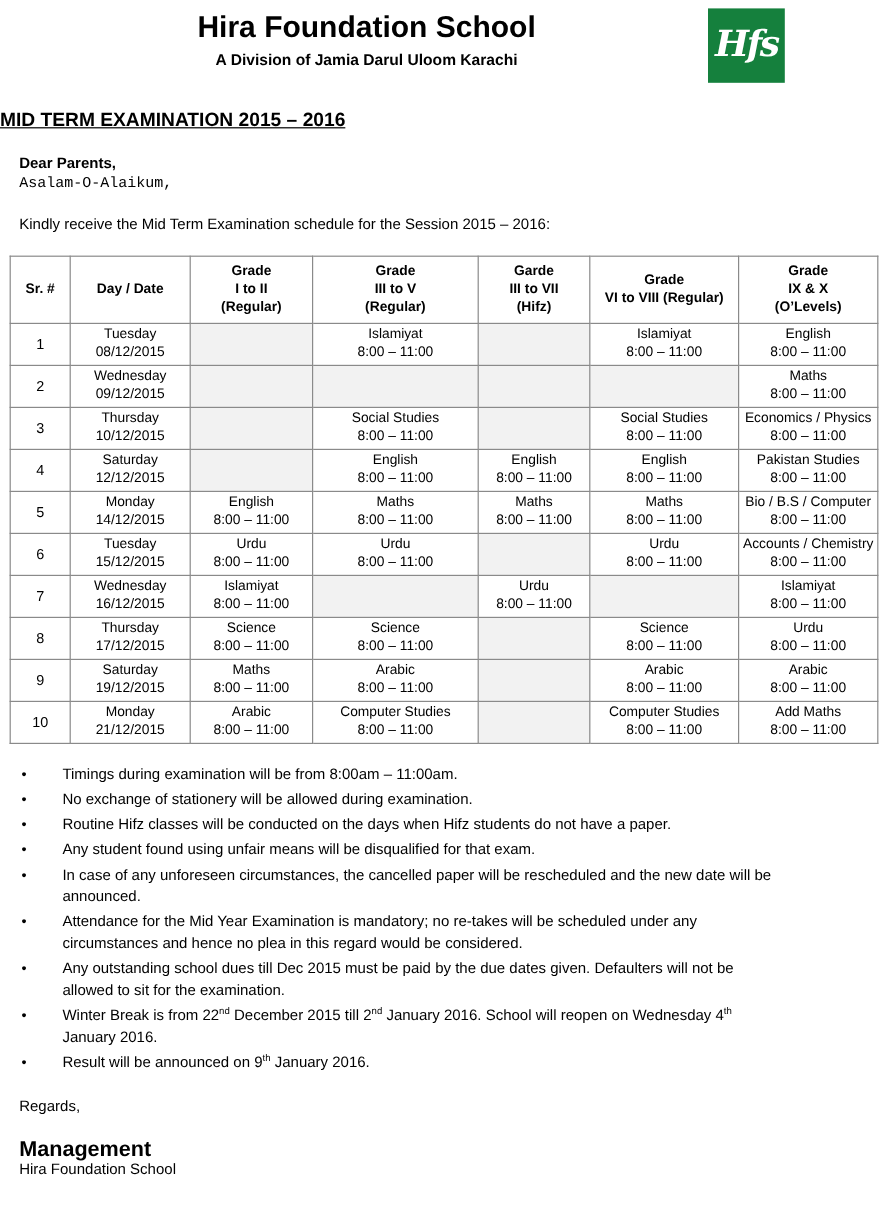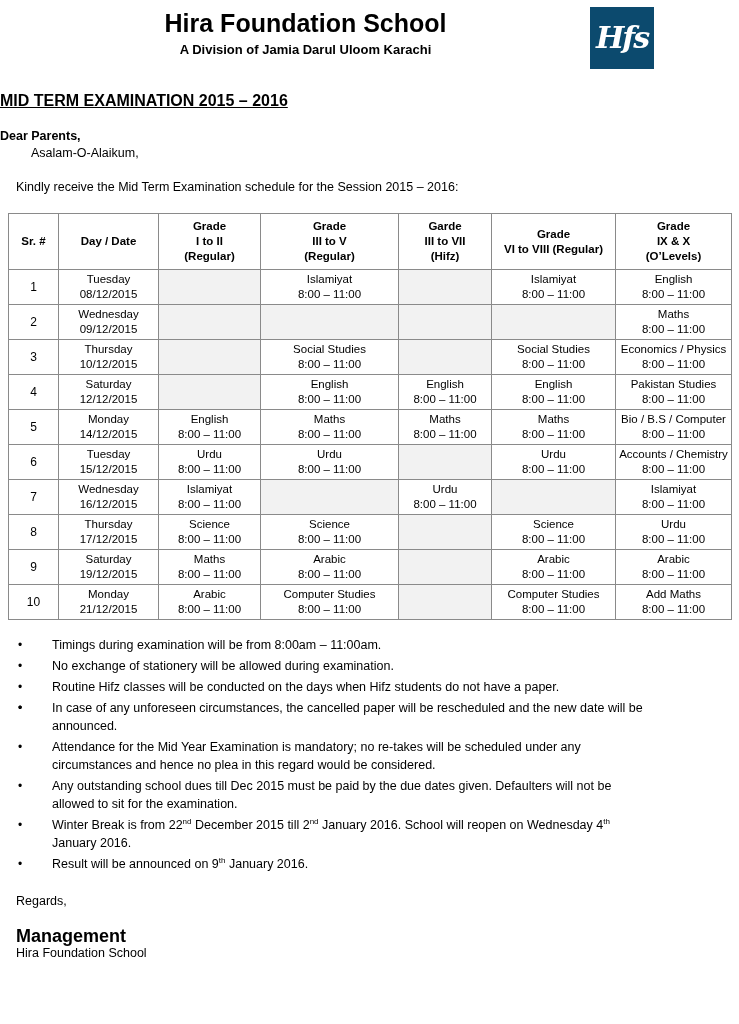--- a/index.html
+++ b/index.html
@@ -37,21 +37,21 @@
     line-height: 18px;
     margin-top: 3px;
     padding-right: 60px;
   }
   .logo-box {
     position: absolute;
     top: 7px;
     right: 17px;
     width: 64px;
     height: 62px;
-    background: #0c4a6e;
+    background: #15803d;
     color: #ffffff;
     display: flex;
     align-items: center;
     justify-content: center;
     font-family: "DejaVu Serif", serif;
     font-weight: bold;
     font-size: 30px;
     font-style: italic;
     letter-spacing: -2px;
     line-height: 1;
@@ -63,26 +63,28 @@
     font-weight: bold;
     text-decoration: underline;
     margin-top: 14px;
     padding-right: 6px;
   }
 
   .salutation-1 {
     font-size: 12.5px;
     font-weight: bold;
     margin-top: 18px;
+    margin-left: 16px;
     line-height: 17px;
   }
   .salutation-2 {
     font-size: 12.5px;
-    margin-left: 31px;
+    margin-left: 16px;
     line-height: 17px;
+    font-family: Liberation Mono, monospace;
   }
   .intro-line {
     font-size: 12.5px;
     margin-left: 16px;
     margin-top: 17px;
     line-height: 17px;
   }
 
   
   .sched-wrap { margin: 17px 8px 0 8px; }
@@ -430,21 +432,21 @@
             </td>
           </tr>
         </tbody>
     </table>
   </div>
 
   <ul class="notes">
       <li><span class="bullet">•</span><span>Timings during examination will be from 8:00am – 11:00am.</span></li>
       <li><span class="bullet">•</span><span>No exchange of stationery will be allowed during examination.</span></li>
       <li><span class="bullet">•</span><span>Routine Hifz classes will be conducted on the days when Hifz students do not have a paper.</span></li>
-      <li><span class="bullet">•</span></li>
+      <li><span class="bullet">•</span><span>Any student found using unfair means will be disqualified for that exam.</span></li>
       <li><span class="bullet">•</span><span>In case of any unforeseen circumstances, the cancelled paper will be rescheduled and the new date will be announced.</span></li>
       <li><span class="bullet">•</span><span>Attendance for the Mid Year Examination is mandatory; no re-takes will be scheduled under any circumstances and hence no plea in this regard would be considered.</span></li>
       <li><span class="bullet">•</span><span>Any outstanding school dues till Dec 2015 must be paid by the due dates given. Defaulters will not be allowed to sit for the examination.</span></li>
       <li><span class="bullet">•</span><span><span>Winter Break is from 22</span><sup>nd</sup><span> December 2015 till 2</span><sup>nd</sup><span> January 2016. School will reopen on Wednesday 4</span><sup>th</sup><span> January 2016.</span></span></li>
       <li><span class="bullet">•</span><span><span>Result will be announced on 9</span><sup>th</sup><span> January 2016.</span></span></li>
     </ul>
 
   <div class="regards">Regards,</div>
   <div class="mgmt">Management</div>
   <div class="mgmt-school">Hira Foundation School</div>

